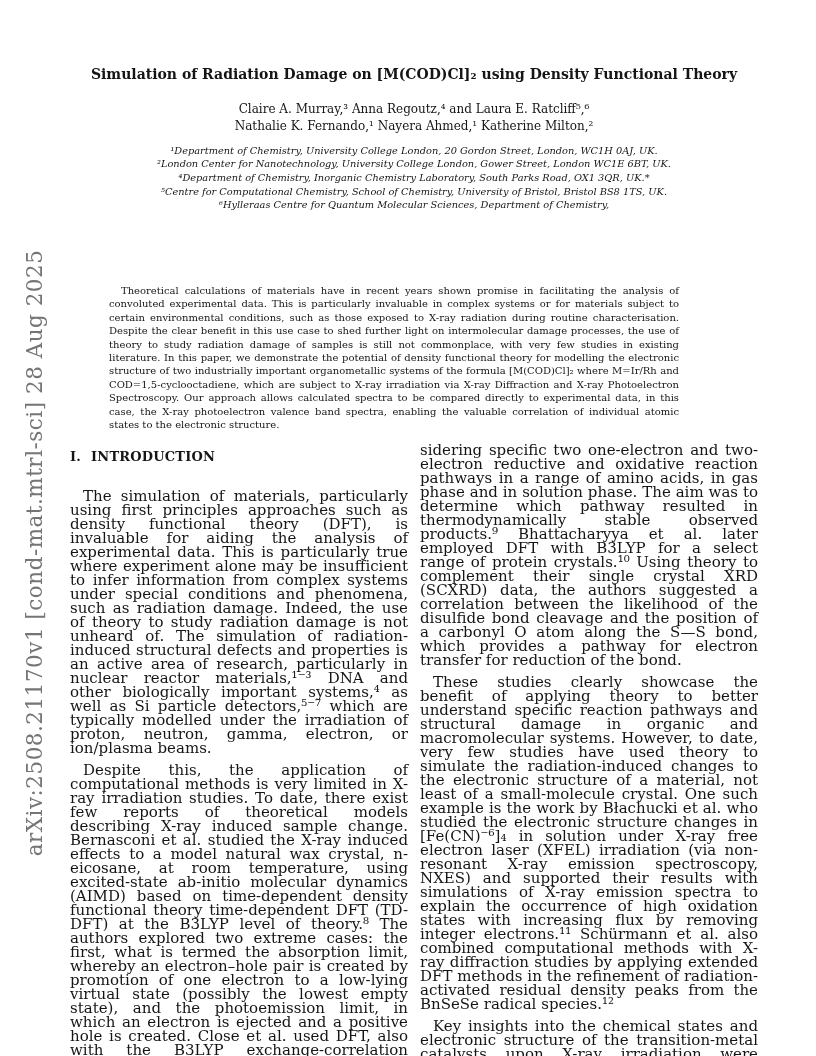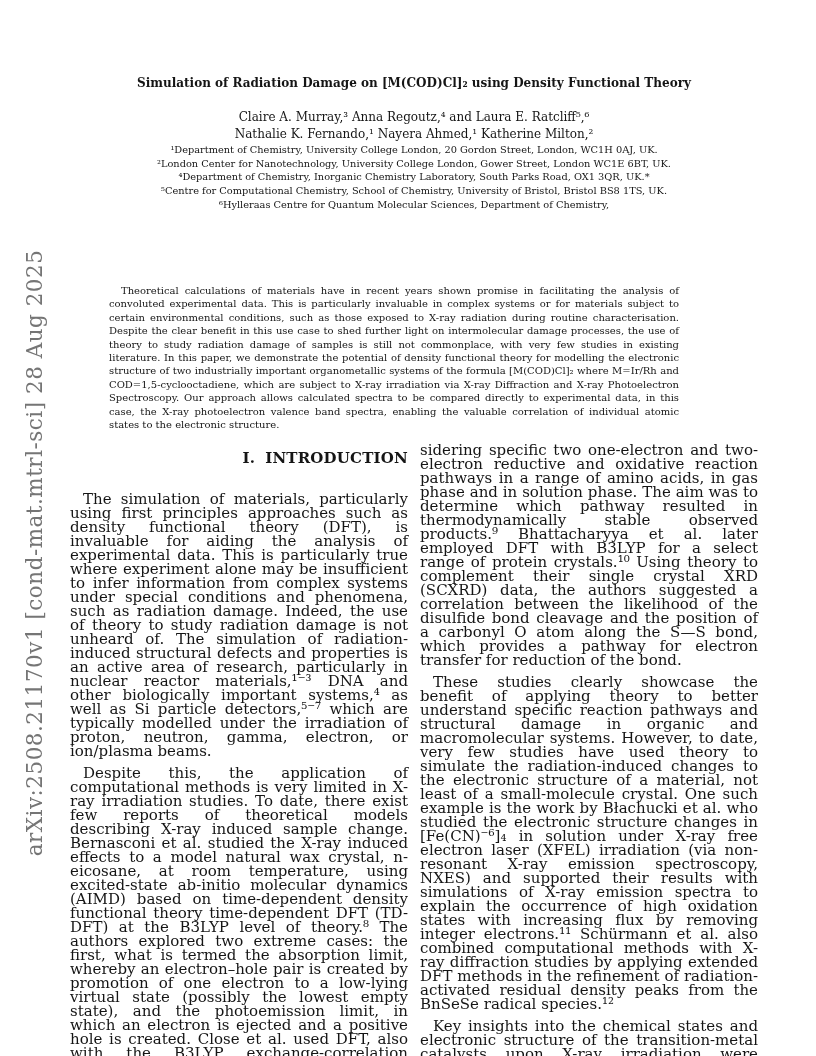--- a/index.html
+++ b/index.html
@@ -27,31 +27,33 @@
   }
   
   .header {
     position: absolute;
     top: 58px;
     left: 70px;
     width: 688px;
     text-align: center;
   }
   .title {
-    font-size: 12px;
+    font-size: 14px;
     font-weight: bold;
-    margin: 18px 18px;
+    margin: 8px 18px;
     line-height: 1.25;
   }
   .authors {
     margin-top: 17px;
     font-size: 12px;
     line-height: 17px;
   }
   .affiliations {
+    margin-top: 9px;
+    font-style: italic;
     font-size: 9.8px;
     line-height: 13.7px;
   }
   
   .abstract {
     position: absolute;
     top: 244px;
     left: 109px;
     width: 570px;
     font-size: 10px;
@@ -65,23 +67,23 @@
   .columns {
     position: absolute;
     top: 443px;
     left: 70px;
     width: 688px;
     display: flex;
     gap: 12px;
   }
   .col { width: 338px; }
   .section-heading {
-    font-size: 15px;
+    font-size: 13px;
     font-weight: bold;
-    text-align: right;
+    text-align: left;
     margin: 6px 0 25px 0;
     letter-spacing: 0.2px;
   }
   .section-heading .sec-num { margin-right: 10px; }
   .col p {
     font-size: 15px;
     line-height: 14px;
     text-align: justify;
     margin: 0 0 8px 0;
     hyphens: auto;

